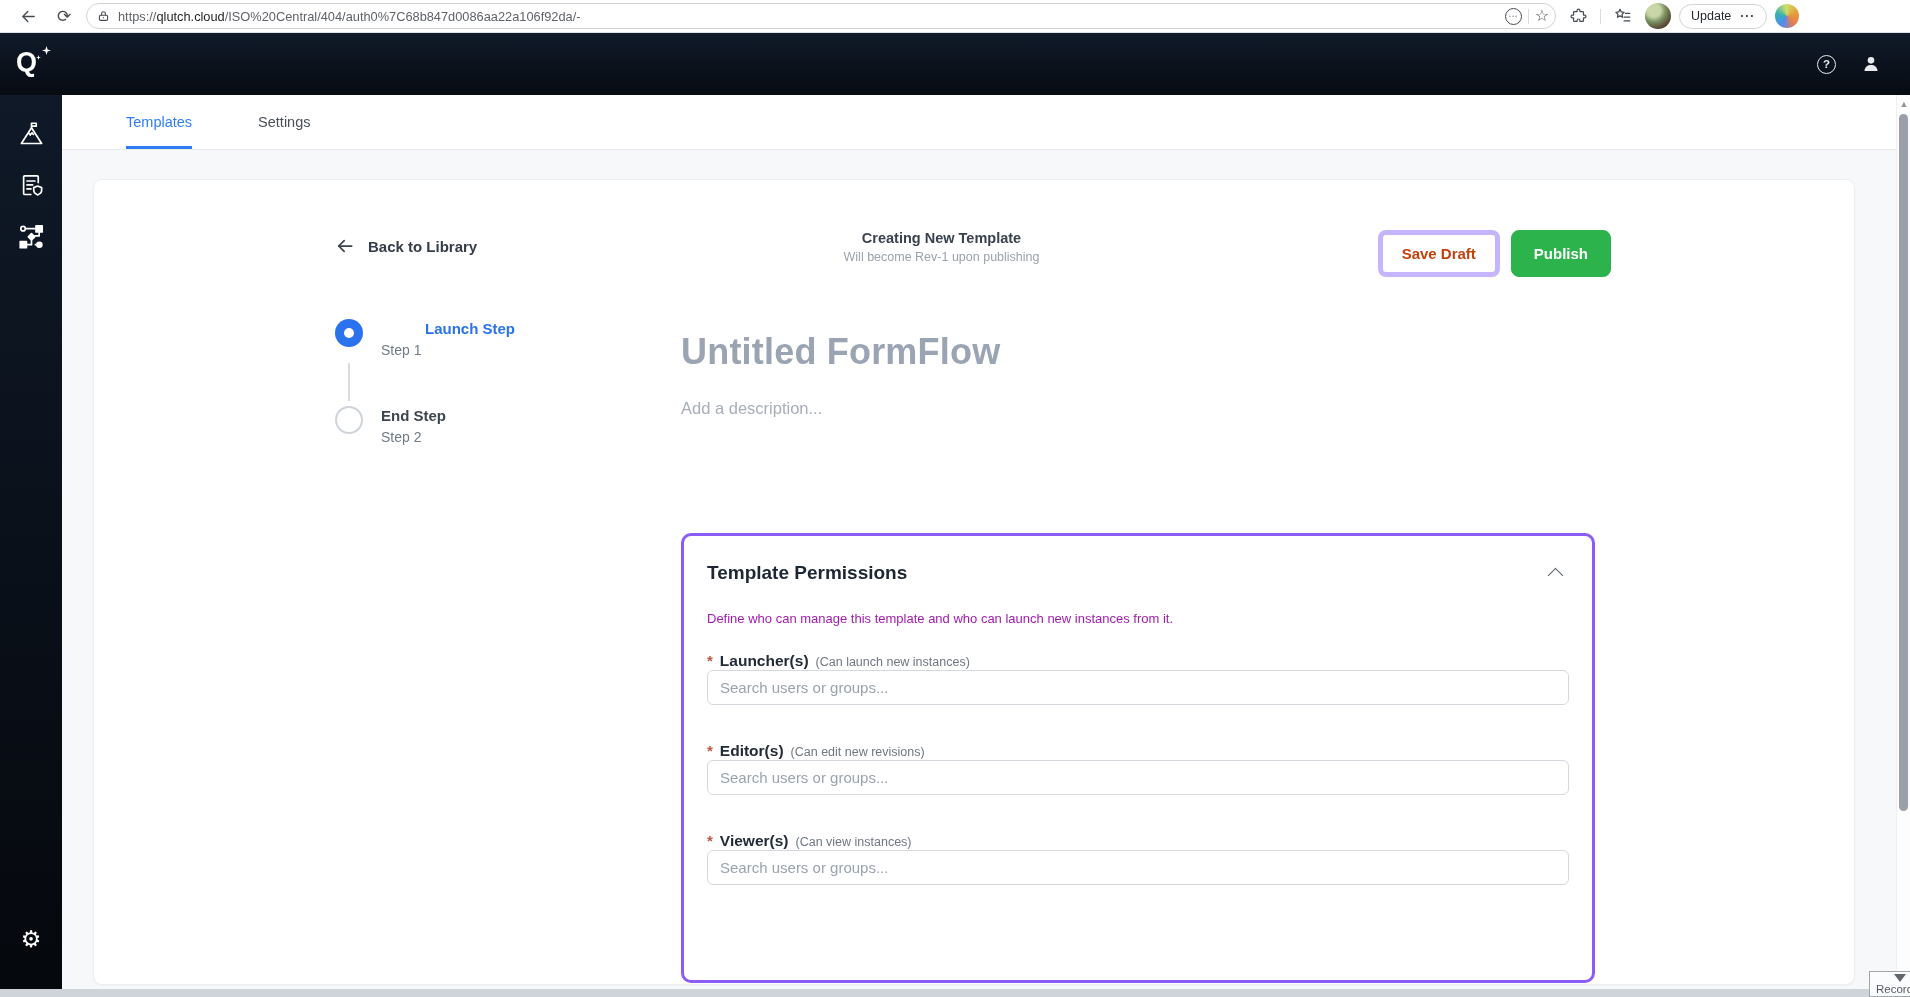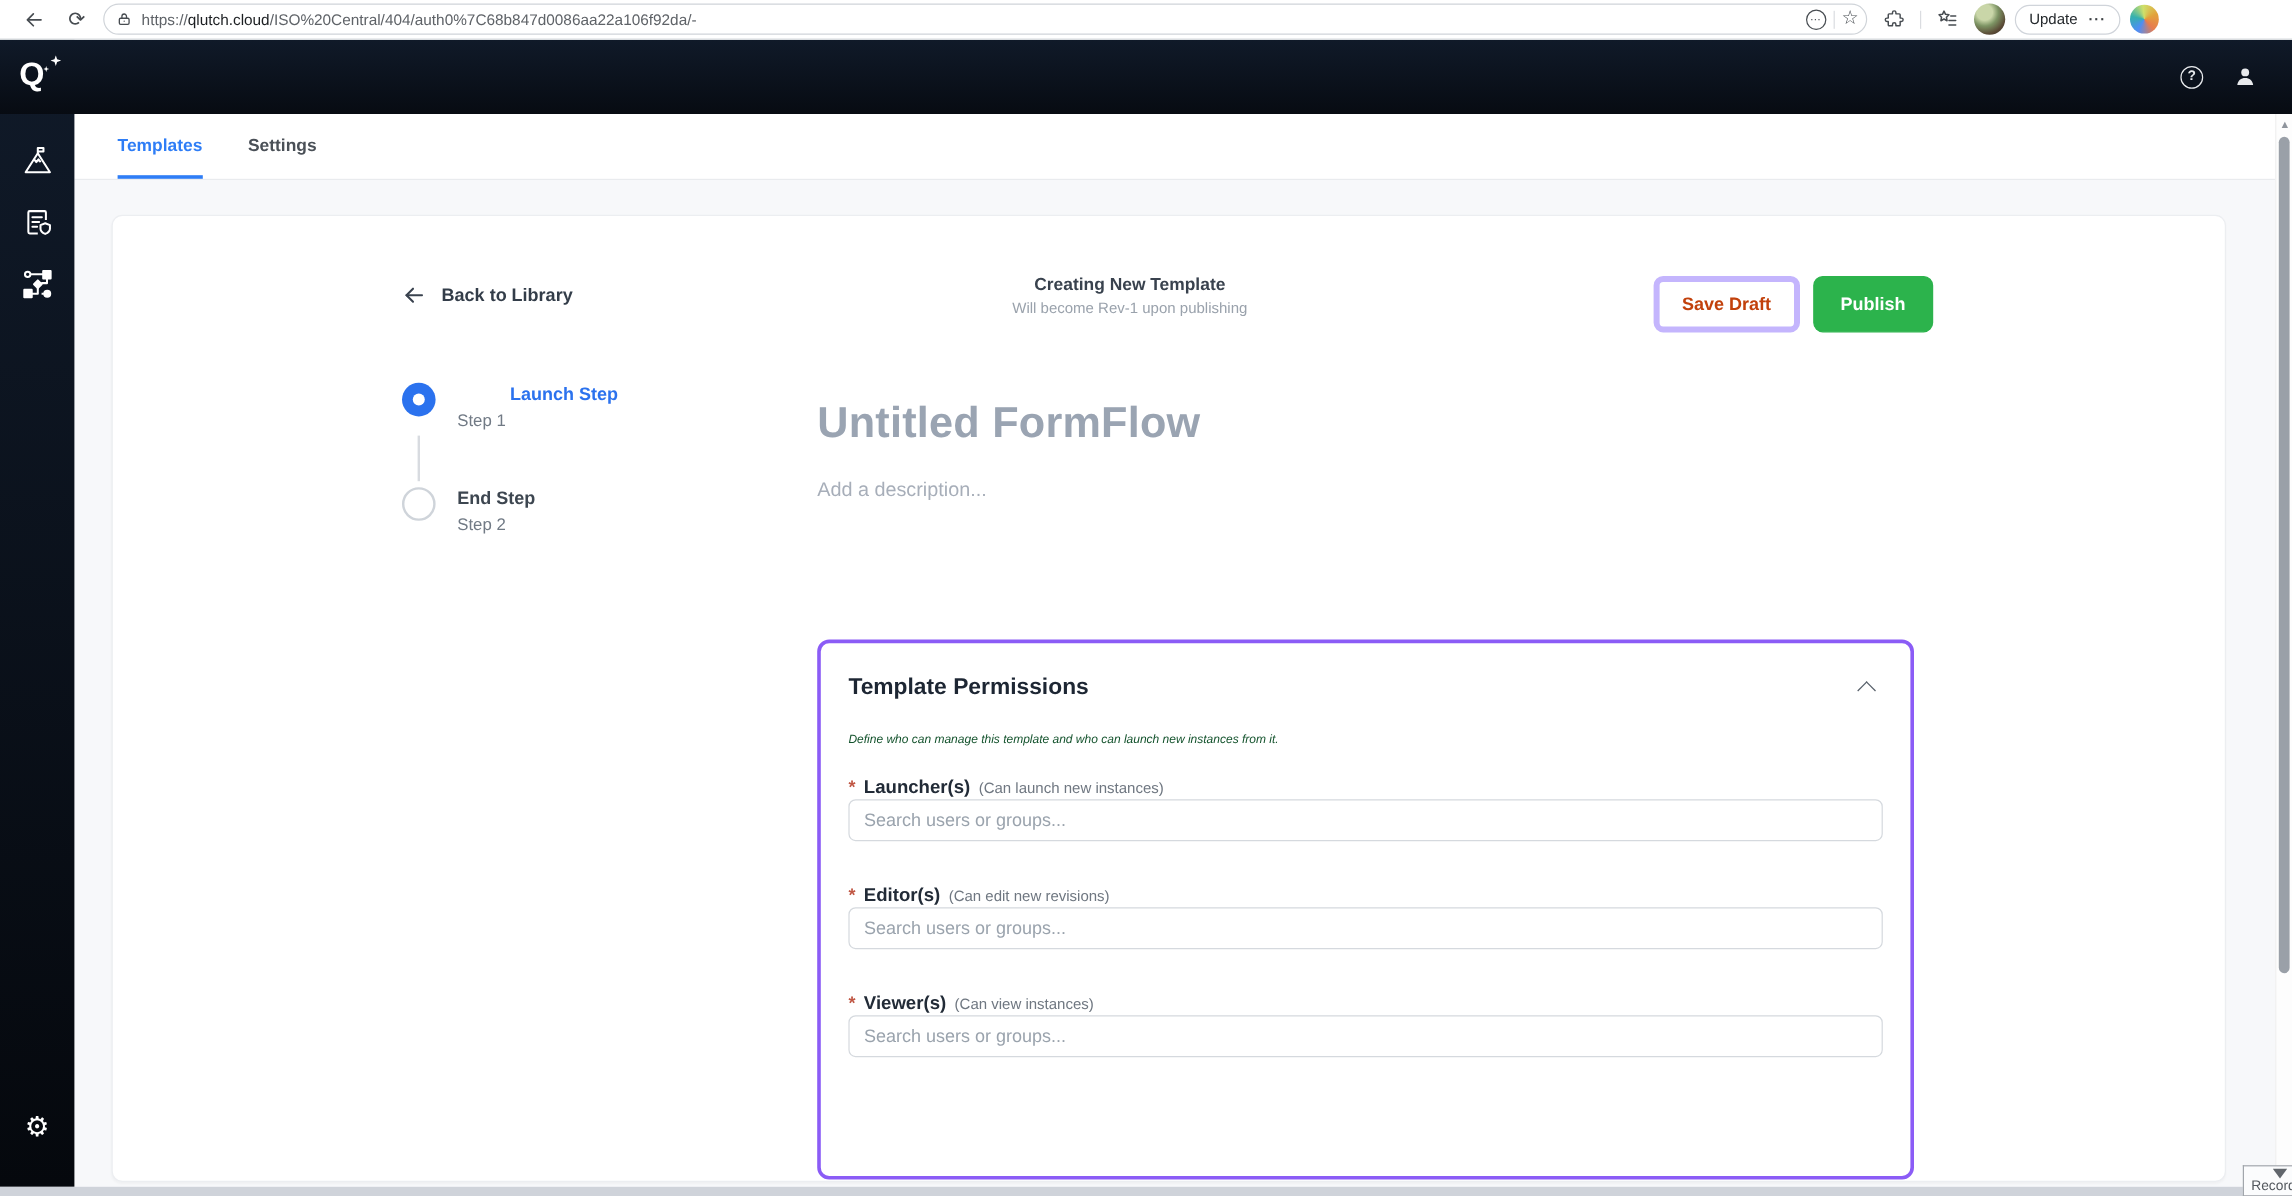--- a/index.html
+++ b/index.html
@@ -48,22 +48,22 @@
     background: linear-gradient(180deg, #101a29 0%, #05080d 100%); z-index: 30;
     display: flex; flex-direction: column; align-items: center; }
   .side-icons { margin-top: 86px; display: flex; flex-direction: column; gap: 21px; align-items: center; }
   .side-btn { width: 34px; height: 30px; display: flex; align-items: center; justify-content: center; }
   .gear-btn { position: absolute; bottom: 36px; left: 0; width: 62px; display: flex; justify-content: center;
     color: #fff; font-size: 23px; }
 
   
   .tabbar { position: absolute; top: 95px; left: 62px; right: 14px; height: 55px; background: #fff;
     border-bottom: 1px solid #e9ebee; display: flex; align-items: stretch; padding-left: 36px; gap: 38px; z-index: 20; }
-  .tab { display: flex; align-items: center; font-size: 14.5px; font-weight: 700; color: #4a5057;
-    border-bottom: 3px solid transparent; padding-top: 2px; }
+  .tab { display: flex; align-items: center; font-size: 14.5px; font-weight: 400; color: #4a5057;
+    border-bottom: 3px solid transparent; padding-top: 2px; margin-left: 28px; }
   .tab.active { color: #2e7df6; border-bottom-color: #2e7df6; }
 
   
   .content { position: absolute; top: 150px; left: 62px; right: 14px; bottom: 8px; background: #f7f8fa; }
   .card { position: absolute; left: 31px; top: 29px; width: 1762px; height: 806px; background: #fff;
     border: 1px solid #eceef1; border-radius: 9px; box-shadow: 0 1px 2px rgba(16,24,40,.03); }
 
   .back-link { position: absolute; left: 241px; top: 56px; display: flex; align-items: center; gap: 13px;
     font-size: 15px; font-weight: 700; color: #333d49; cursor: pointer; }
   .center-title { position: absolute; left: 735px; top: 50px; width: 225px; text-align: center; }
@@ -94,21 +94,21 @@
   .form-title { font-size: 36px; font-weight: 700; color: #9aa4b2; letter-spacing: 0.2px; }
   .form-desc { font-size: 16.5px; color: #a7aeb9; margin-top: 26px; }
 
   
   .perm-card { position: absolute; left: 587px; top: 353px; width: 914px; height: 450px;
     border: 3px solid #8b5cf6; border-radius: 10px; background: #fff; padding: 26px 23px; }
   .perm-header { display: flex; align-items: center; justify-content: space-between; }
   .perm-title { font-size: 19px; font-weight: 700; color: #1d2633; }
   .chevron-up { width: 11px; height: 11px; border-left: 1.8px solid #555e68; border-top: 1.8px solid #555e68;
     transform: rotate(45deg); margin-right: 8px; margin-top: 5px; cursor: pointer; }
-  .perm-desc { font-size: 10px; color: #14532d; margin-top: 27px; font-style: italic; }
+  .perm-desc { font-size: 13px; color: #a21caf; margin-top: 27px; }
   .field-group { margin-top: 26px; }
   .field-group + .field-group { margin-top: 37px; }
   .field-label-row { display: flex; align-items: baseline; gap: 7px; }
   .req { color: #c05744; font-size: 15px; font-weight: 700; }
   .field-label { font-size: 15.5px; font-weight: 700; color: #222b37; }
   .field-hint { font-size: 12.5px; color: #6f7781; }
   .field-input { width: 100%; height: 35px; border: 1px solid #d5d9de; border-radius: 6px;
     font-size: 15px; color: #222b37; padding: 0 12px; font-family: "Liberation Sans", sans-serif; background: #fff; }
   .field-input::placeholder { color: #9aa3ad; }
 

